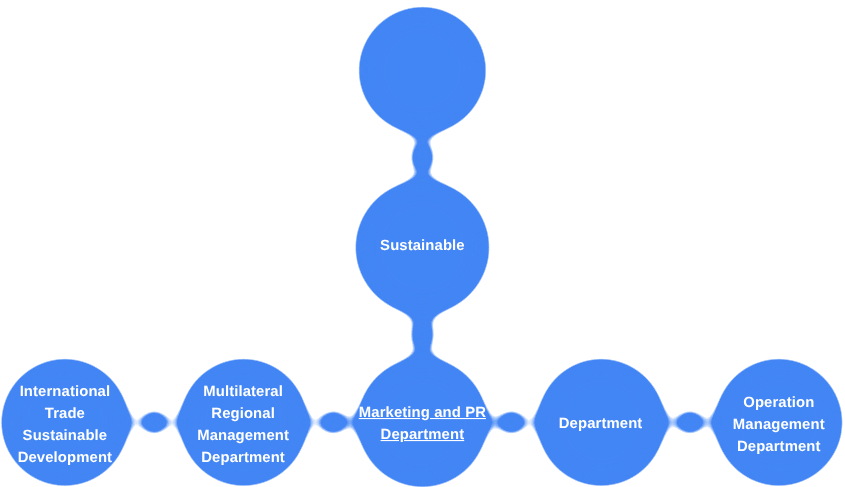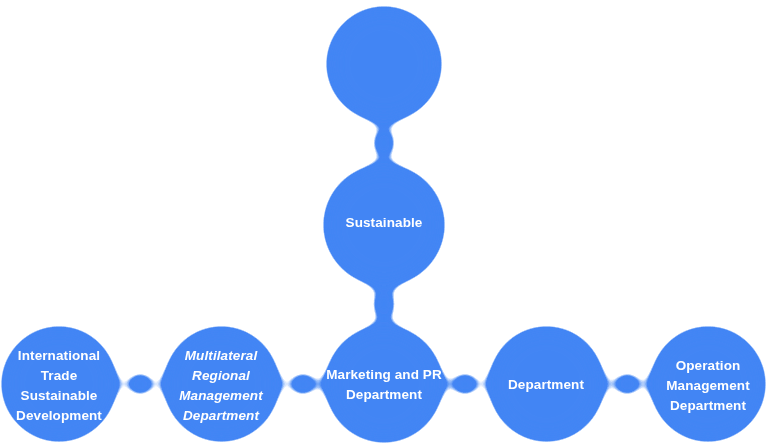--- a/index.html
+++ b/index.html
@@ -68,28 +68,28 @@
     <span>Sustainable</span>
   </div>
 
   <div class="label" style="left:59px; top:386px;">
     <span>International</span>
     <span>Trade</span>
     <span>Sustainable</span>
     <span>Development</span>
   </div>
 
-  <div class="label" style="left:221px; top:386px;font-style:italic;">
+  <div class="label" style="left:221px; top:386px;">
     <span>Multilateral</span>
     <span>Regional</span>
     <span>Management</span>
     <span>Department</span>
   </div>
 
-  <div class="label" style="left:384px; top:385px;">
+  <div class="label" style="left:384px; top:385px;text-decoration:underline;">
     <span>Marketing and PR</span>
     <span>Department</span>
   </div>
 
   <div class="label" style="left:546px; top:385px;">
     <span>Department</span>
   </div>
 
   <div class="label" style="left:708px; top:386px;">
     <span>Operation</span>

